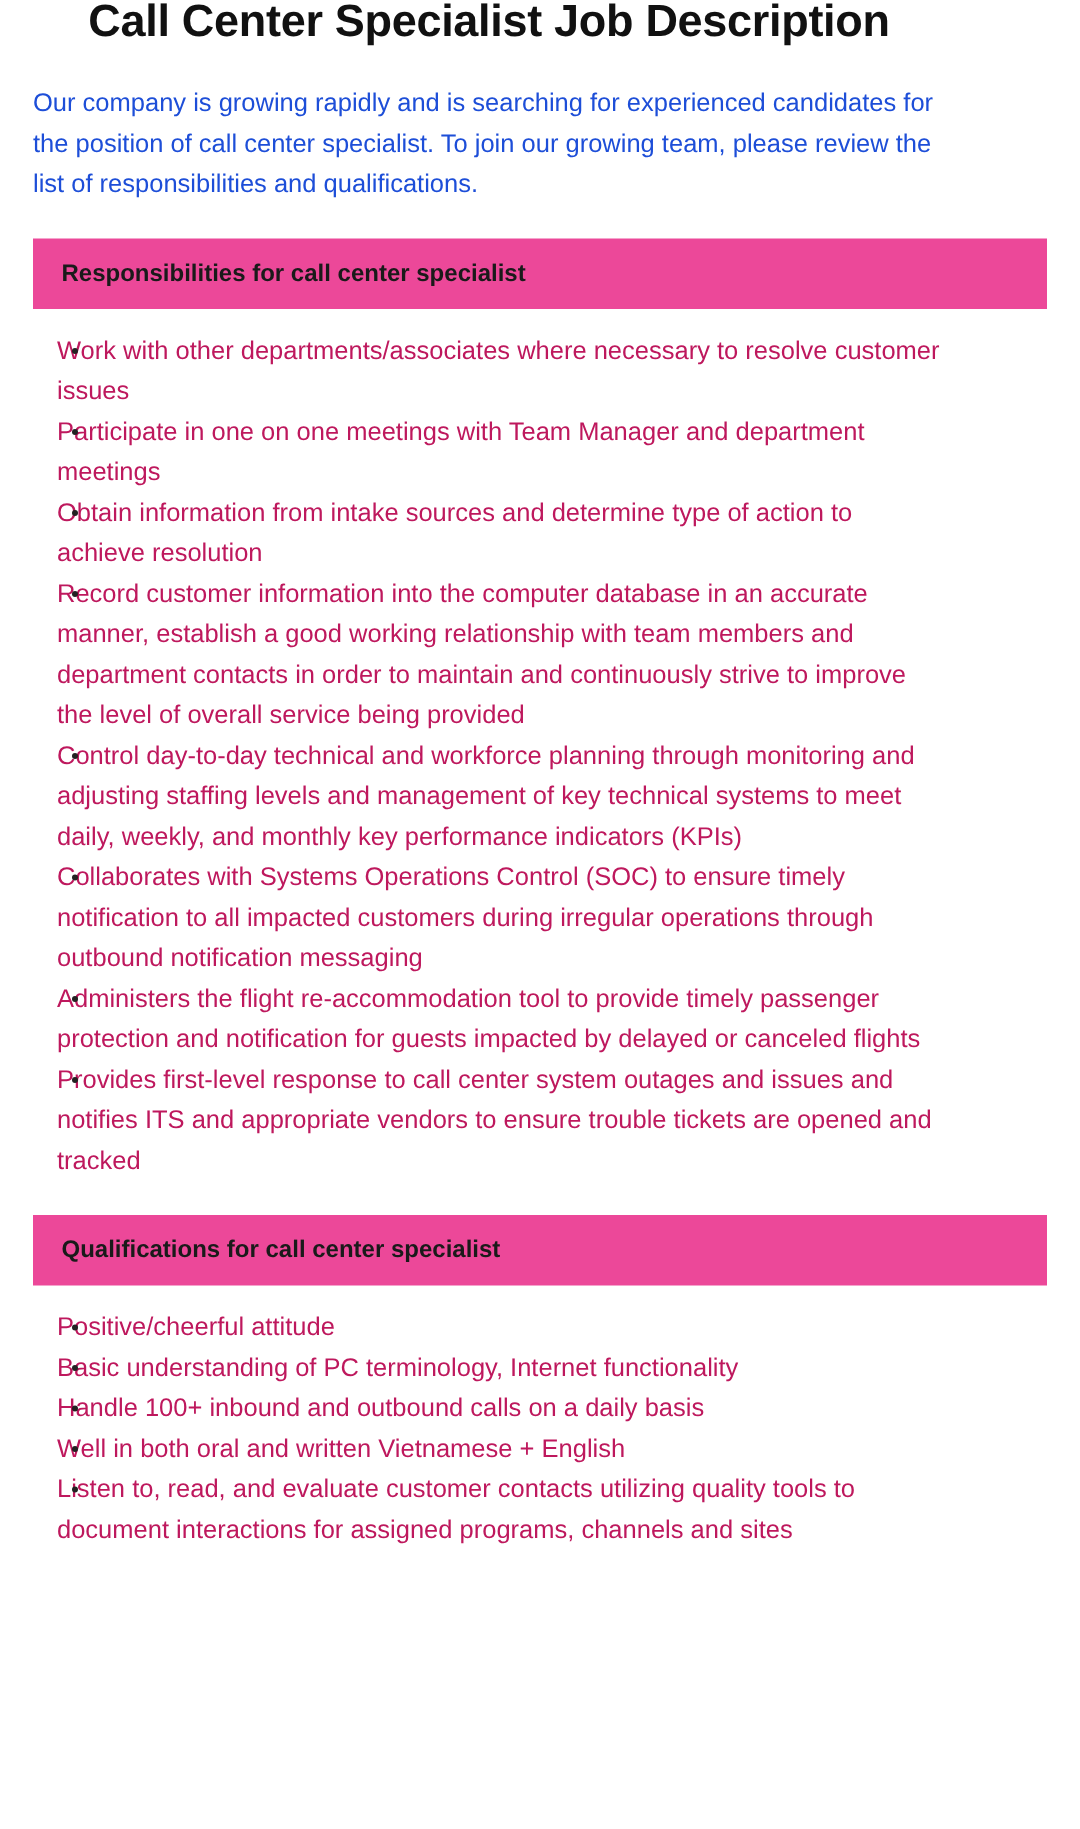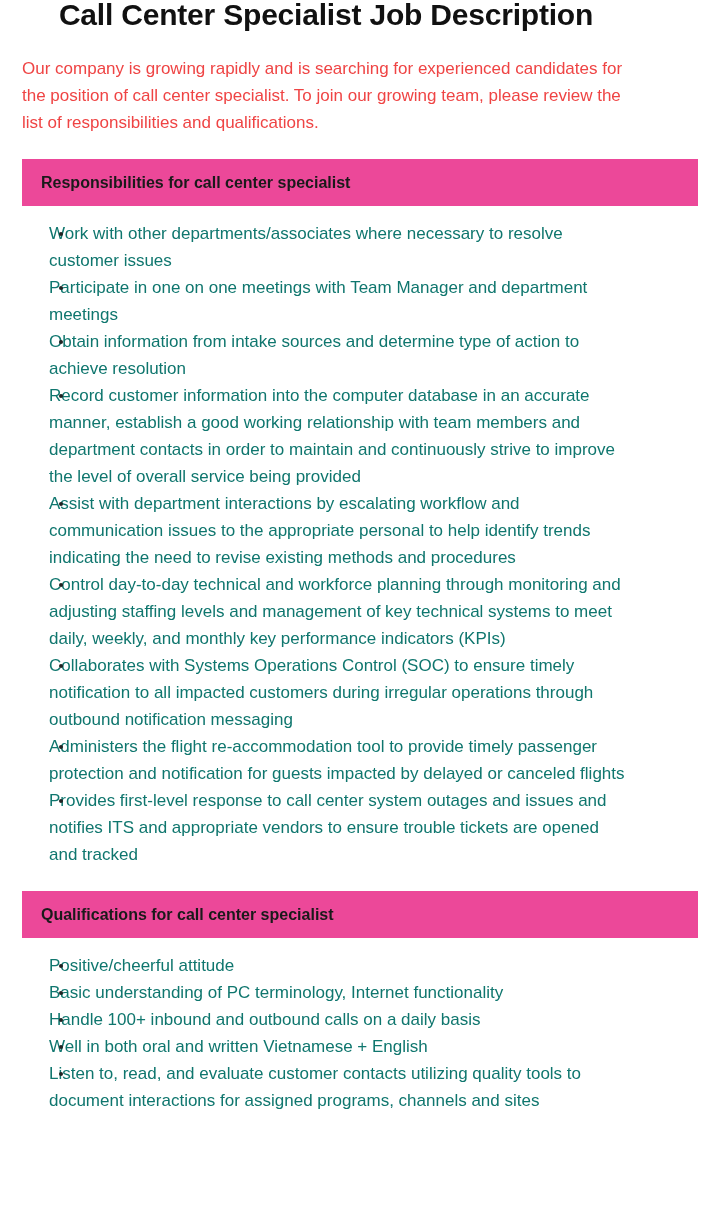--- a/index.html
+++ b/index.html
@@ -30,21 +30,21 @@
     margin: 0;
     padding: 0 20px;
     line-height: 38px;
     position: relative;
     top: -4px;
   }
   .intro {
     margin: 17px 22px 0 22px;
     font-size: 17px;
     line-height: 27px;
-    color: #ef4444;
+    color: #1d4ed8;
     max-width: 676px;
   }
   .section {
     margin-top: 23px;
   }
   .section-header {
     background: #ec4899;
     margin: 0 22px;
     padding: 13px 0 13px 19px;
     box-sizing: border-box;
@@ -54,25 +54,25 @@
     color: #1a1a1a;
     line-height: 21px;
   }
   ul.bullets {
     list-style: none;
     margin: 14px 0 0 0;
     padding: 0;
   }
   ul.bullets li {
     position: relative;
-    margin: 0 22px 0 16px;
+    margin: 0 22px 0 5px;
     padding-left: 33px;
     font-size: 17px;
     line-height: 27px;
-    color: #0f766e;
+    color: #be185d;
   }
   ul.bullets li::before {
     content: "";
     position: absolute;
     left: 43px;
     top: 12px;
     width: 4px;
     height: 4px;
     border-radius: 50%;
     background: #222222;
@@ -90,21 +90,20 @@
 
   <p class="intro">Our company is growing rapidly and is searching for experienced candidates for the position of call center specialist. To join our growing team, please review the list of responsibilities and qualifications.</p>
 
   <div class="section">
     <div class="section-header">Responsibilities for call center specialist</div>
     <ul class="bullets">
       <li>Work with other departments/associates where necessary to resolve customer issues</li>
       <li>Participate in one on one meetings with Team Manager and department meetings</li>
       <li>Obtain information from intake sources and determine type of action to achieve resolution</li>
       <li>Record customer information into the computer database in an accurate manner, establish a good working relationship with team members and department contacts in order to maintain and continuously strive to improve the level of overall service being provided</li>
-      <li>Assist with department interactions by escalating workflow and communication issues to the appropriate personal to help identify trends indicating the need to revise existing methods and procedures</li>
       <li>Control day-to-day technical and workforce planning through monitoring and adjusting staffing levels and management of key technical systems to meet daily, weekly, and monthly key performance indicators (KPIs)</li>
       <li>Collaborates with Systems Operations Control (SOC) to ensure timely notification to all impacted customers during irregular operations through outbound notification messaging</li>
       <li>Administers the flight re-accommodation tool to provide timely passenger protection and notification for guests impacted by delayed or canceled flights</li>
       <li>Provides first-level response to call center system outages and issues and notifies ITS and appropriate vendors to ensure trouble tickets are opened and tracked</li>
     </ul>
   </div>
 
   <div class="section">
     <div class="section-header">Qualifications for call center specialist</div>
     <ul class="bullets">

